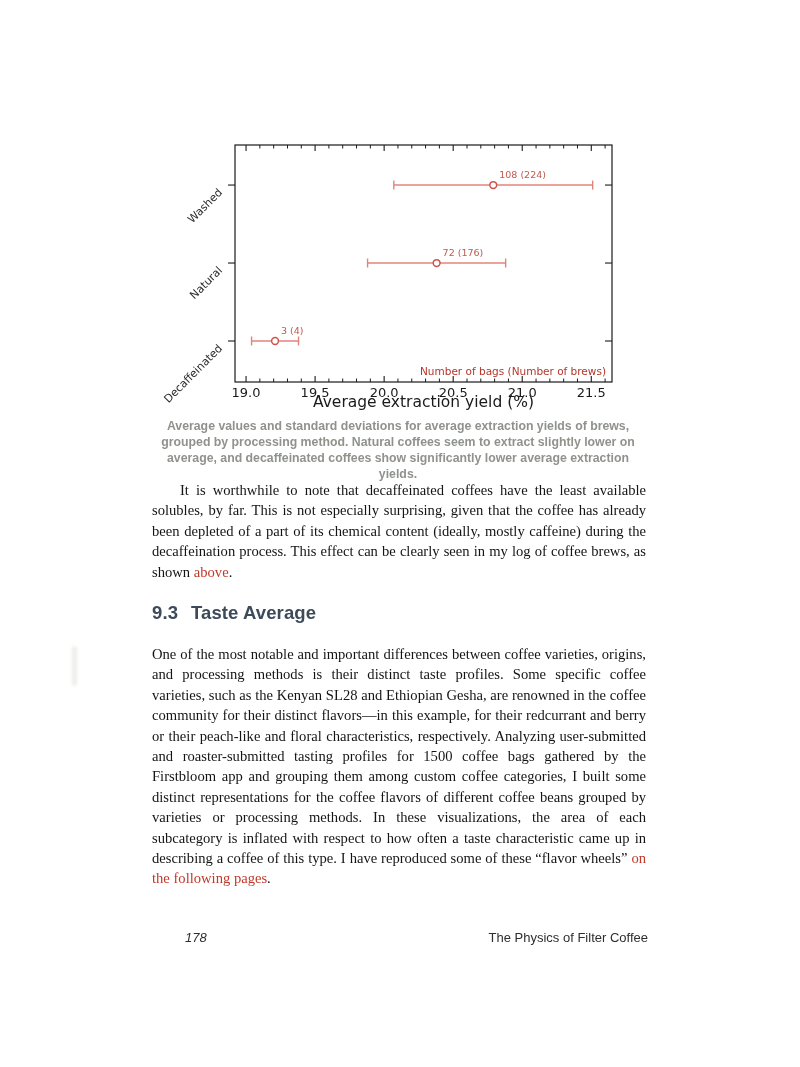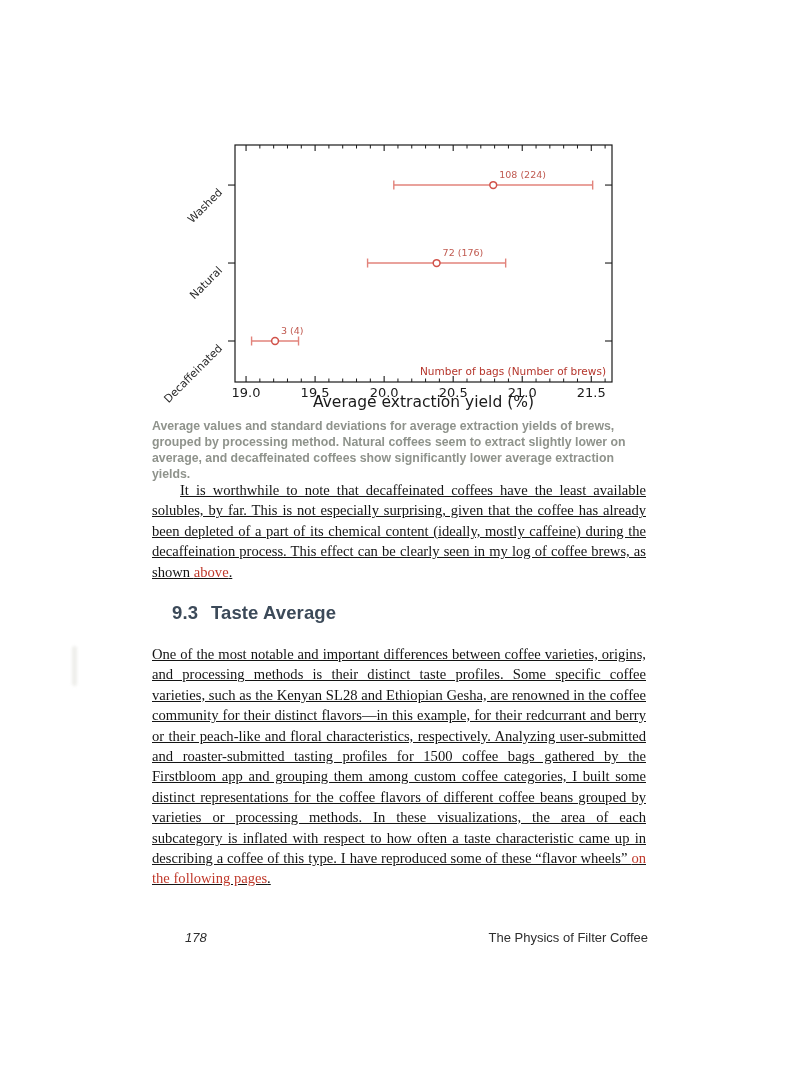--- a/index.html
+++ b/index.html
@@ -22,52 +22,51 @@
   .figure-caption {
     position: absolute;
     left: 152px;
     top: 419px;
     width: 492px;
     font-family: "Liberation Sans", sans-serif;
     font-size: 12.3px;
     line-height: 15.9px;
     font-weight: bold;
     color: #8f938c;
-    text-align: left;
+    text-align: center;
   }
   .para {
     position: absolute;
     left: 152px;
     width: 494px;
     font-size: 14.6px;
     line-height: 20.4px;
     text-align: justify;
     color: #141414;
     hyphens: none;
-    text-decoration: underline;
   }
   .para1 { top: 480px; text-indent: 28px; }
   .para2 { top: 644px; text-indent: 0; }
   .red-link {
     color: #c0392b;
     text-decoration: none;
     cursor: pointer;
   }
   .section-heading {
     position: absolute;
     left: 152px;
     top: 602px;
     margin: 0;
     font-family: "Liberation Sans", sans-serif;
     font-size: 18.5px;
     font-weight: bold;
     color: #3c4a59;
     letter-spacing: 0.1px;
   }
-  .section-heading .sec-num { margin-right: 13px; margin-left: 20px; }
+  .section-heading .sec-num { margin-right: 13px; }
   .footer-left {
     position: absolute;
     left: 185px;
     top: 930px;
     font-family: "Liberation Sans", sans-serif;
     font-size: 13px;
     color: #2e2e2e;
     font-style: italic;
   }
   .footer-right {

